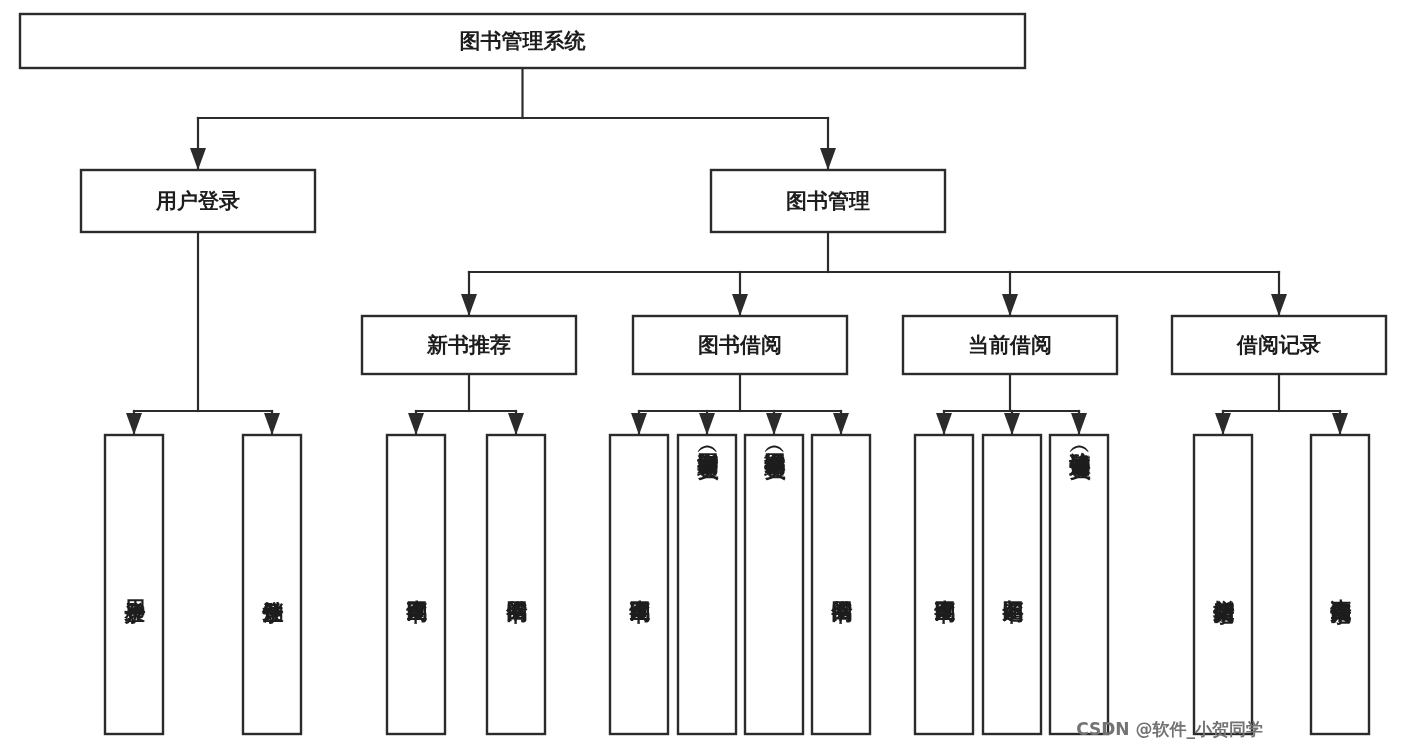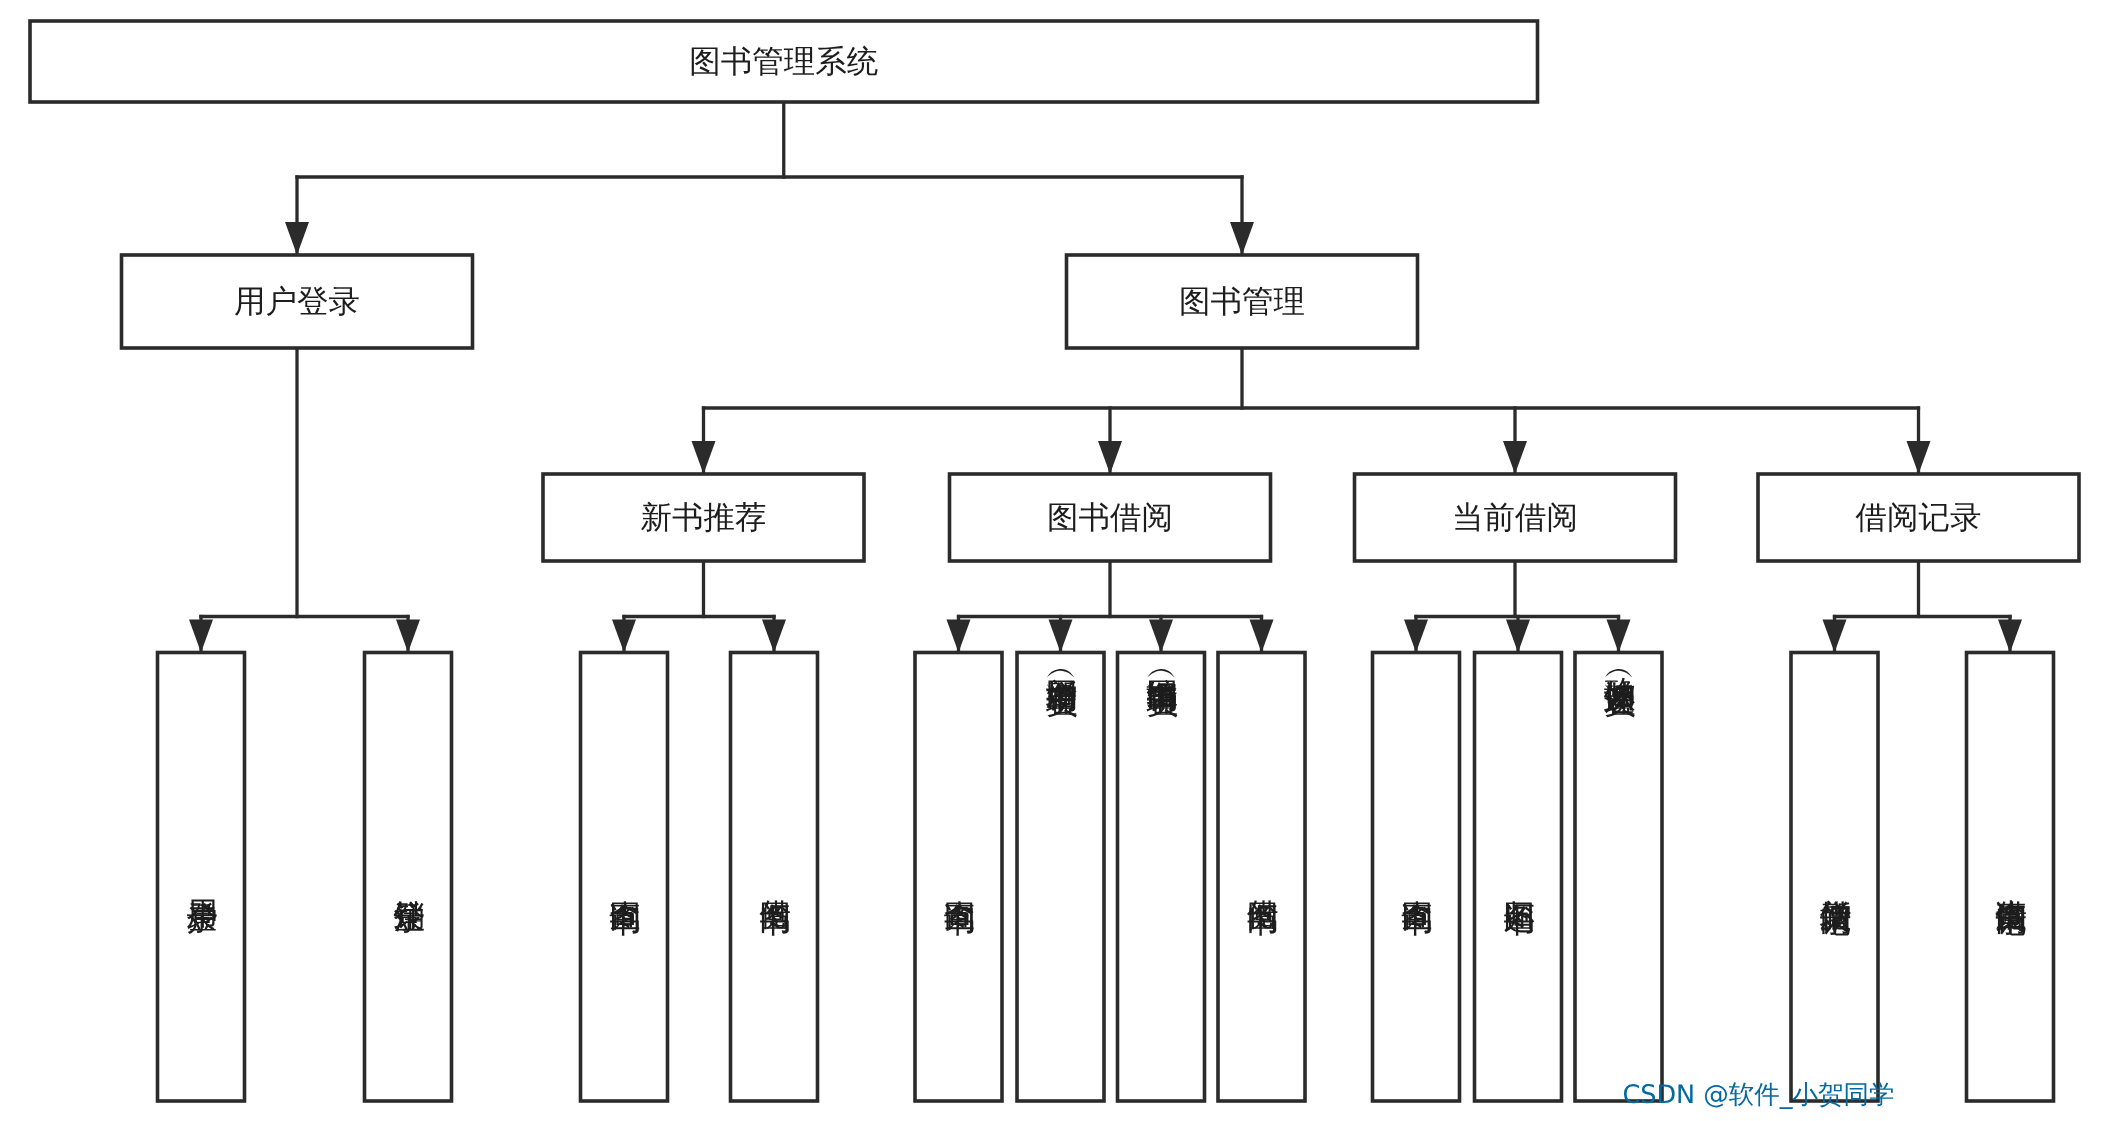--- a/index.html
+++ b/index.html
@@ -1,20 +1,20 @@
 <!DOCTYPE html>
 <html><head>
 <meta charset="utf-8">
 <style>
   html,body{margin:0;padding:0;background:#ffffff;}
   body{
     font-family:"DejaVu Sans","Liberation Sans",sans-serif;
     width:1405px;height:747px;overflow:hidden;position:relative;
   }
-  #diagram-root{position:relative;width:1277px;height:747px;}
+  #diagram-root{position:relative;width:1277px;height:747px;font-weight:bold;}
   svg#tree{position:absolute;left:0;top:0;width:1405px;height:747px;display:block;}
   .nodebox{fill:#ffffff;stroke:#2b2b2b;stroke-width:2.4;}
   .conn{stroke:#2b2b2b;stroke-width:2.2;fill:none;stroke-linecap:square;}
   .arrowhead{fill:#2b2b2b;stroke:none;}
   .h-label{
     font-size:21px;fill:#1d1d1d;text-anchor:middle;dominant-baseline:middle;
     font-family:"DejaVu Sans","Liberation Sans",sans-serif;
   }
   .v-label-wrap{
     position:absolute;display:flex;align-items:center;justify-content:center;
@@ -22,21 +22,21 @@
   }
   .v-label{
     writing-mode:vertical-rl;text-orientation:upright;
     font-size:21px;line-height:1.04;color:#1d1d1d;letter-spacing:1px;
     font-family:"DejaVu Sans","Liberation Sans",sans-serif;
     white-space:nowrap;
   }
   .v-label.align-top{align-self:flex-start;}
   #watermark{
     position:absolute;right:14px;bottom:6px;
-    font-size:17px;color:#0369a1;
+    font-size:17px;color:#737373;
     font-family:"DejaVu Sans","Liberation Sans",sans-serif;
     white-space:nowrap;
   }
 </style>
 </head>
 <body>
 
 <div id="diagram-root">
 
   <svg id="tree" viewBox="0 0 1405 747">

